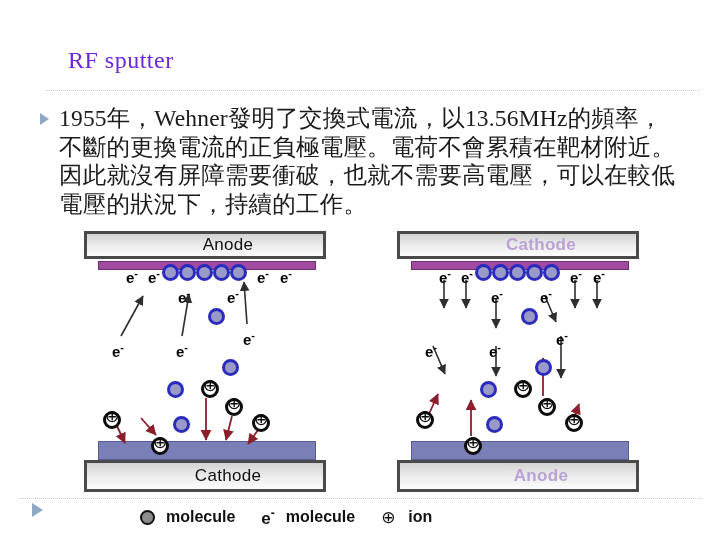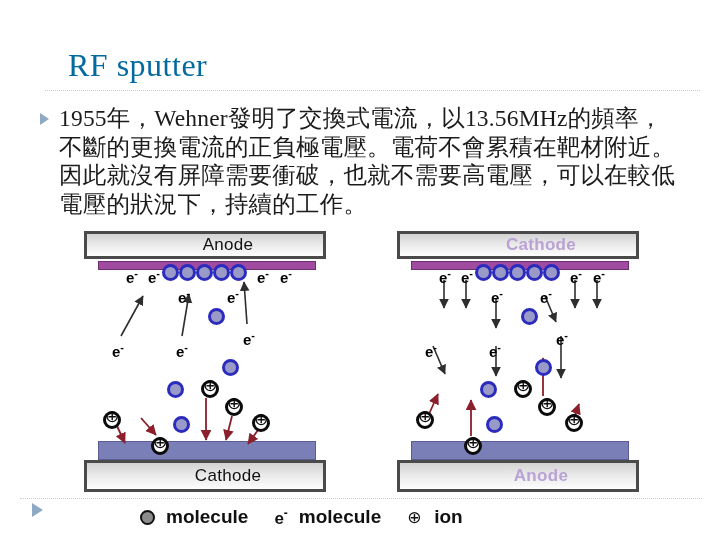--- a/index.html
+++ b/index.html
@@ -14,22 +14,22 @@
     overflow: hidden;
     font-family: "Liberation Sans", sans-serif;
   }
 
   
   #slide-title {
     position: absolute;
     left: 68px;
     top: 47px;
     font-family: "Liberation Serif", serif;
-    font-size: 32px;
-    color: #0369a1;
+    font-size: 24px;
+    color: #6d28d9;
     letter-spacing: 0.5px;
     white-space: nowrap;
   }
   #title-rule {
     position: absolute;
     left: 45px;
     top: 90px;
     width: 655px;
     height: 0;
     border-top: 1px dotted #c9ccd1;
@@ -219,21 +219,21 @@
     color: #111111;
     font-weight: normal;
   }
   .leg-e {
     margin-right: 11px;
     font-size: 17px;
     color: #111111;
   }
   .leg-e sup { font-size: 12px; }
   .legend-label {
-    font-size: 19px;
+    font-size: 16px;
     color: #111111;
   }
 </style>
 </head>
 <body>
 
 <div id="slide-title">RF sputter</div>
 <div id="title-rule"></div>
 
 <div id="body-block">

